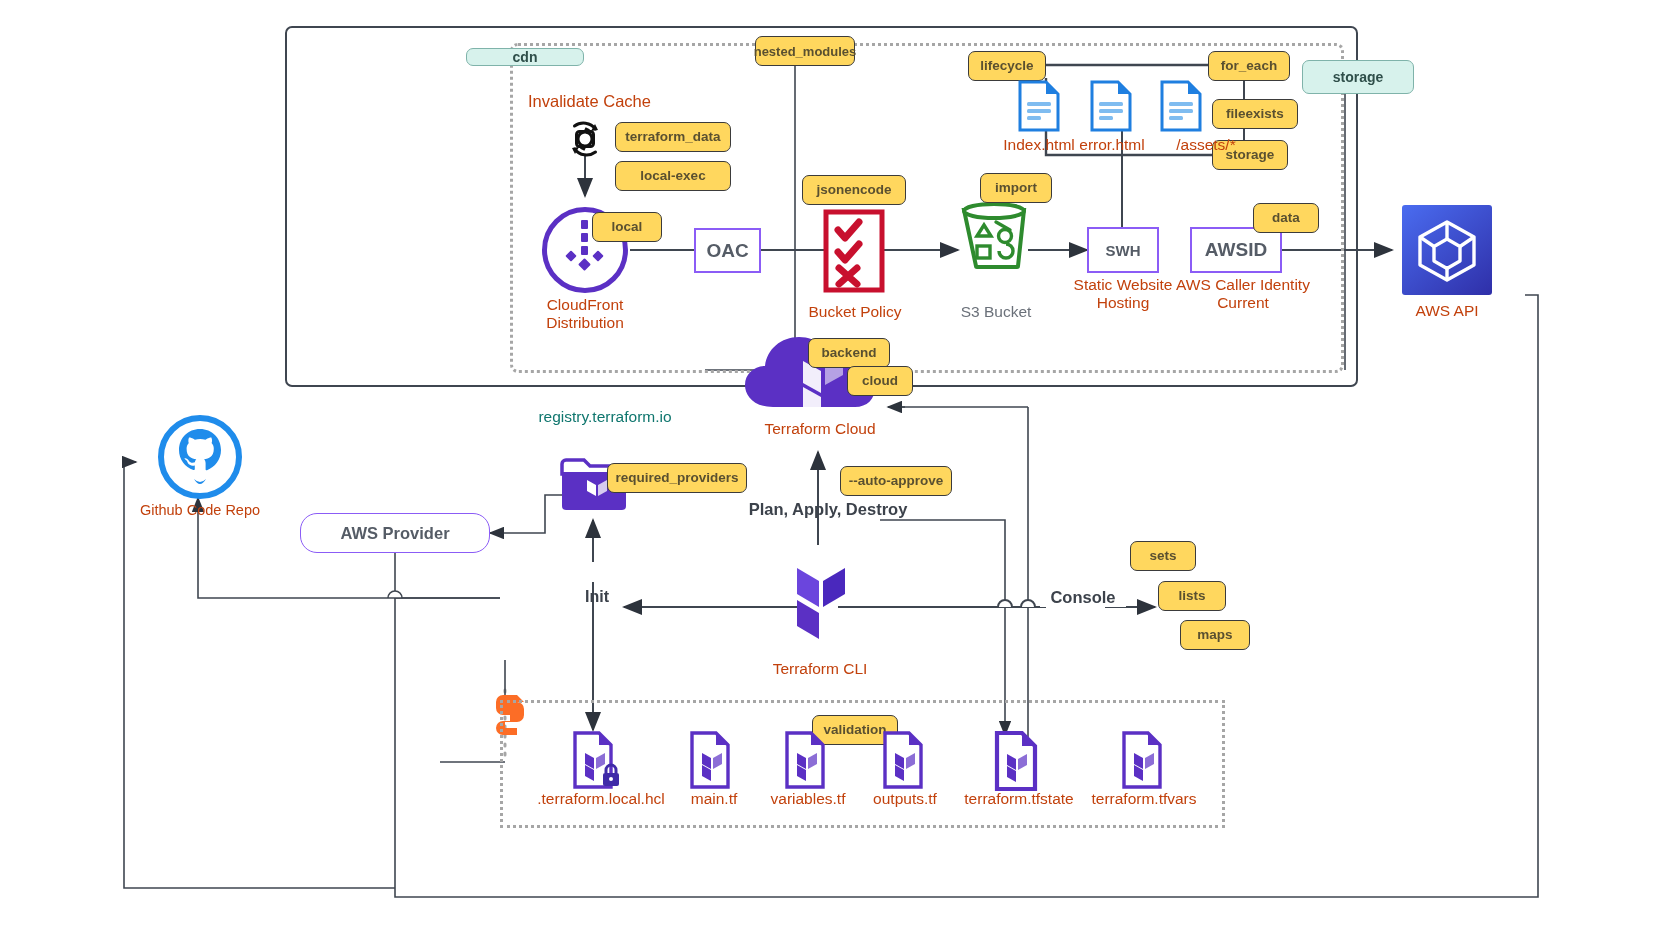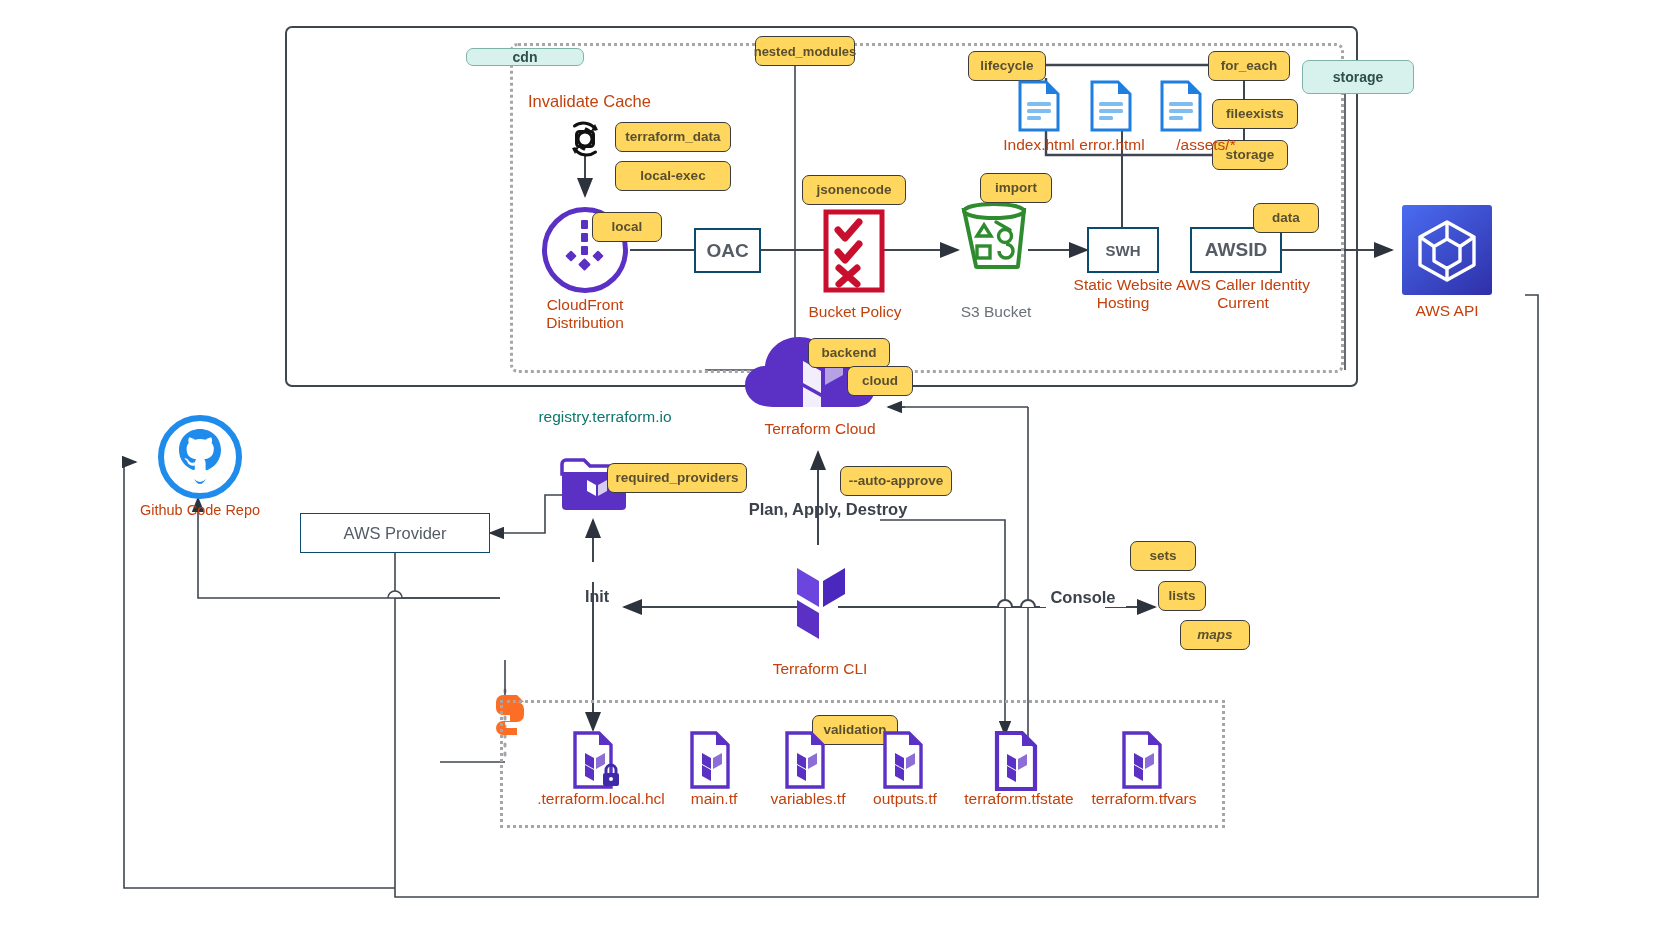--- a/index.html
+++ b/index.html
@@ -40,29 +40,29 @@
   .chip.teal {
     background: #d7f2ec;
     border-color: #7fb3aa;
     color: #2f4f4a;
   }
 
   
   .box {
     position: absolute;
     background: #ffffff;
-    border: 2px solid #0c4a6e;
+    border: 2px solid #8b5cf6;
     display: flex;
     align-items: center;
     justify-content: center;
     color: #555c66;
     font-weight: bold;
     white-space: nowrap;
   }
-  .box.thin { border-width: 1.6px; font-weight: normal; }
+  .box.thin { border-width: 1.6px; font-weight: bold; border-radius: 17px; }
 
   
   .cap {
     position: absolute;
     color: #c2410c;
     font-size: 15.5px;
     text-align: center;
     line-height: 1.16;
     white-space: pre-line;
   }
@@ -403,22 +403,22 @@
 
   <div class="cap bold" style="left:570px; top:588px; width:54px; font-size:16px;">Init</div>
 
   <div class="cap bold" style="left:728px; top:500px; width:200px; font-size:16.5px;">Plan, Apply, Destroy</div>
 
   <div class="chip" style="left:840px; top:466px; width:112px; height:30px;">--auto-approve</div>
 
   <div class="cap bold" style="left:1040px; top:588px; width:86px; font-size:16.5px; background:#fff;">Console</div>
 
   <div class="chip" style="left:1130px; top:541px; width:66px; height:30px;">sets</div>
-  <div class="chip" style="left:1158px; top:581px; width:48px; height:30px;">lists</div>
-  <div class="chip" style="left:1180px; top:620px; width:70px; height:30px;font-style:italic;">maps</div>
+  <div class="chip" style="left:1158px; top:581px; width:68px; height:30px;">lists</div>
+  <div class="chip" style="left:1180px; top:620px; width:70px; height:30px;">maps</div>
 
   <div class="node" style="left:487px; top:693px;">
     <svg width="42" height="44" viewBox="0 0 42 44">
       <path d="M30 2 h-14 a7 7 0 0 0 -7 7 v6 a7 7 0 0 0 7 7 h7 v6 h-7
                a7 7 0 0 0 -7 7 v0 a7 7 0 0 0 7 7 h14 v-7 h-12 v-6 h12
                a7 7 0 0 0 7 -7 v-6 a7 7 0 0 0 -7 -7 h-7 v-0 h14 z" fill="#fc6d26"></path>
       <path d="M21 3 C11 3 5 10 5 20 c0 10 6 17 16 17 2.5 0 4.5-.4 6-1
                v-9 h-7 v-7 h14 v20 c-3.2 2.6-8 4-13 4 C9 44 0 34 0 21 S9 0 21 0
                c5 0 9.5 1.6 13 4 l-5 6 c-2.2-1.6-4.8-2.4-8-2.4z" fill="#fc6d26" opacity="0"></path>
     </svg>

